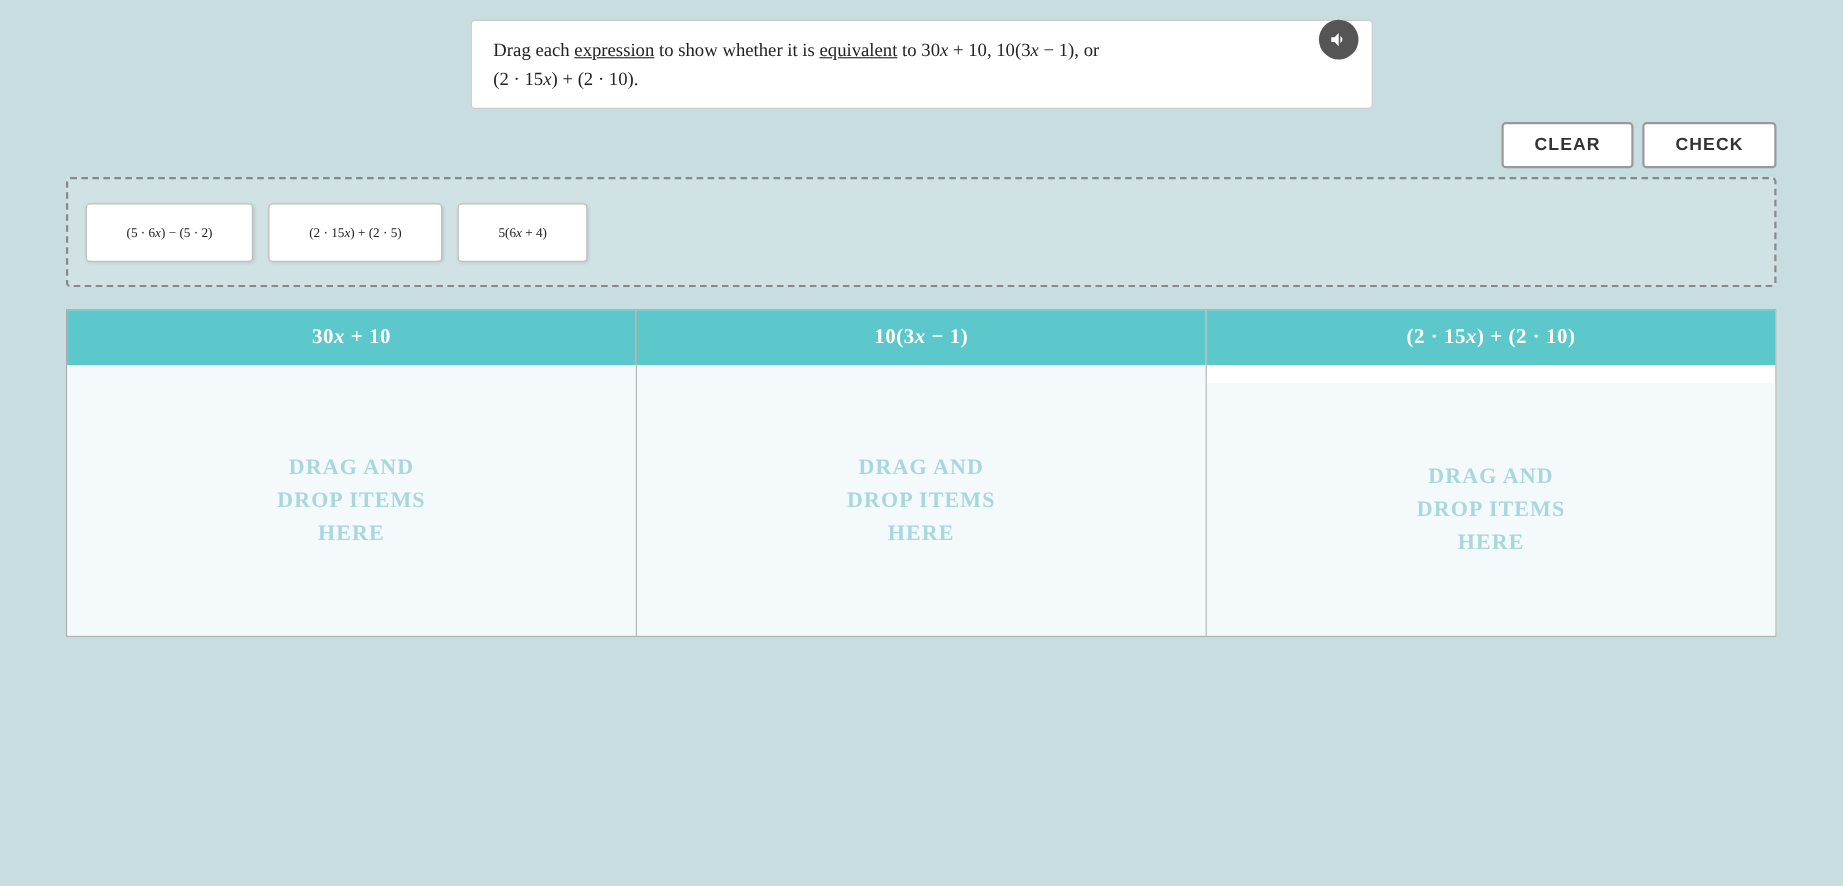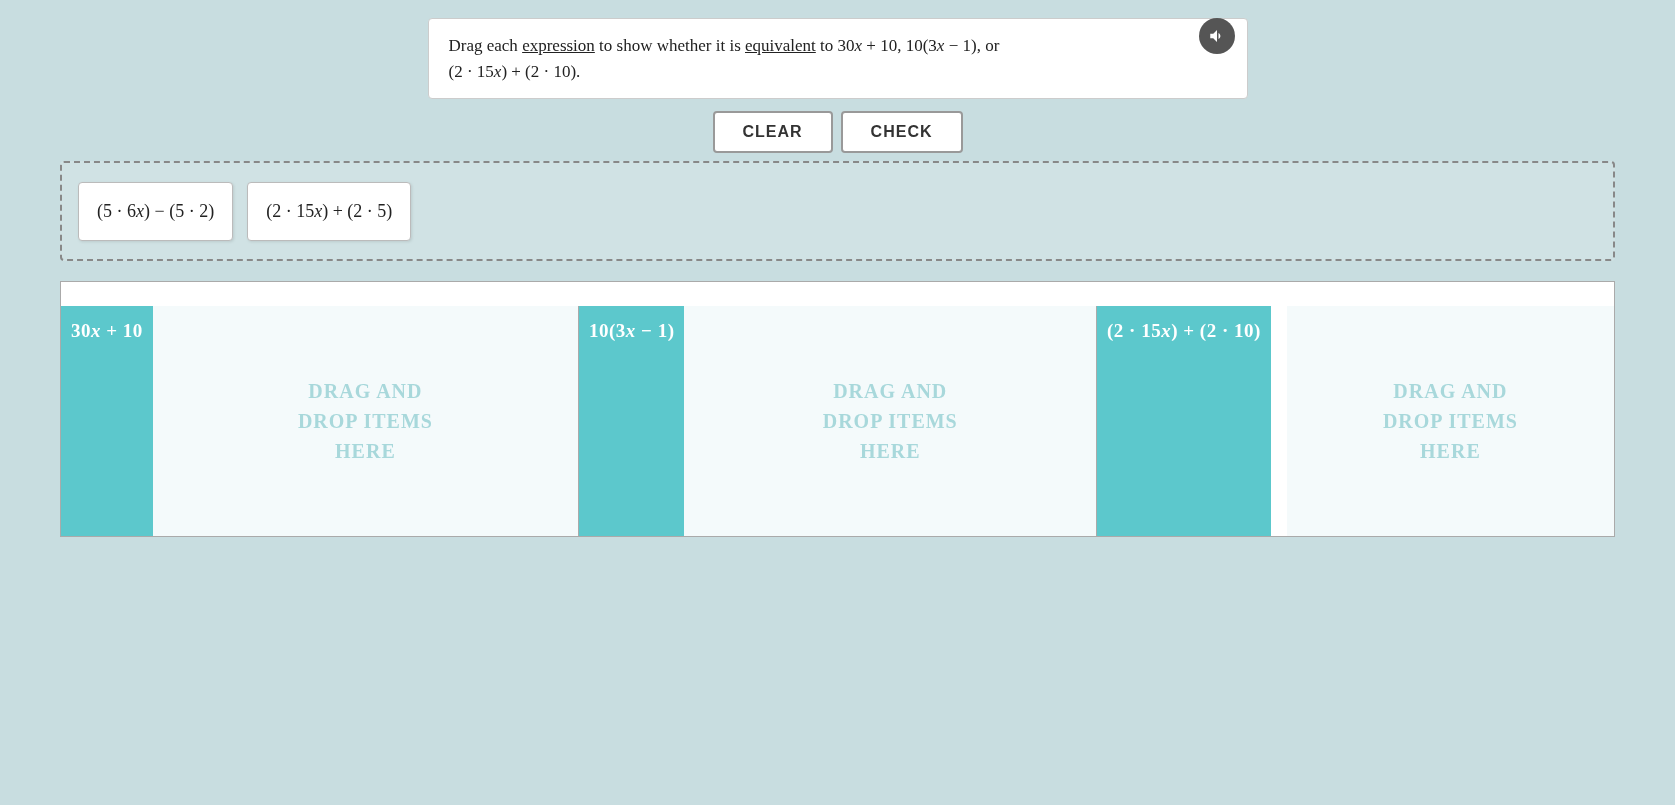--- a/index.html
+++ b/index.html
@@ -46,21 +46,21 @@
       color: #222;
     }
     .instruction-box .underline {
       text-decoration: underline;
       margin-top: 12px;
     }
 
     
     .header-row {
       display: flex;
-      justify-content: center;
+      justify-content: flex-end;
       align-items: center;
       margin-top: 12px;
       margin-bottom: 8px;
       gap: 8px;
     }
 
     .btn-clear, .btn-check {
       padding: 10px 28px;
       font-size: 16px;
       font-weight: bold;
@@ -85,44 +85,43 @@
       background: rgba(255,255,255,0.15);
       margin-bottom: 20px;
       flex-wrap: wrap;
       min-height: 100px;
     }
 
     .drag-item {
       background: white;
       border: 1px solid #bbb;
       border-radius: 4px;
-      padding: 18px 18px;
-      font-size: 18px;
+      padding: 18px 36px;
+      font-size: 12px;
       color: #222;
       cursor: grab;
       user-select: none;
       white-space: nowrap;
       box-shadow: 1px 1px 3px rgba(0,0,0,0.1);
     }
 
     
     .drop-zones-container {
       display: flex;
       flex-direction: row;
       gap: 0;
       border: 1px solid #aaa;
       background: white;
     }
 
     .drop-zone-col {
       flex: 1;
       display: flex;
-      flex-direction: row;
+      flex-direction: column;
       border-right: 1px solid #aaa;
-      margin-top: 24px;
     }
     .drop-zone-col:last-child {
       border-right: none;
       gap: 16px;
     }
 
     .drop-zone-header {
       background: #5cc8cc;
       color: white;
       font-size: 19px;
@@ -190,20 +189,21 @@
   </div>
 
   <div class="header-row">
     <button class="btn-clear">CLEAR</button>
     <button class="btn-check">CHECK</button>
   </div>
 
   <div class="drag-source-area">
     <div class="drag-item">(5 · 6<em>x</em>) − (5 · 2)</div>
     <div class="drag-item">(2 · 15<em>x</em>) + (2 · 5)</div>
+    <div class="drag-item">5(6<em>x</em> + 4)</div>
   </div>
 
   <div class="drop-zones-container">
 
     <div class="drop-zone-col">
       <div class="drop-zone-header">
         30<em>x</em> + 10
       </div>
       <div class="drop-zone-body">
         <div class="drop-hint">DRAG AND<br>DROP ITEMS<br>HERE</div>

